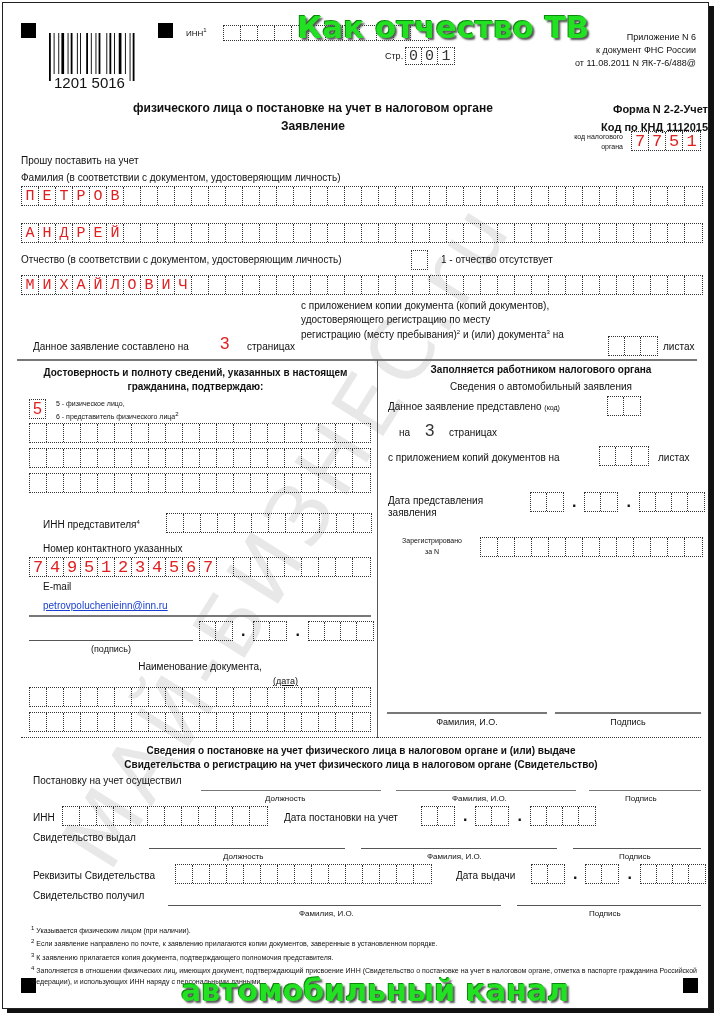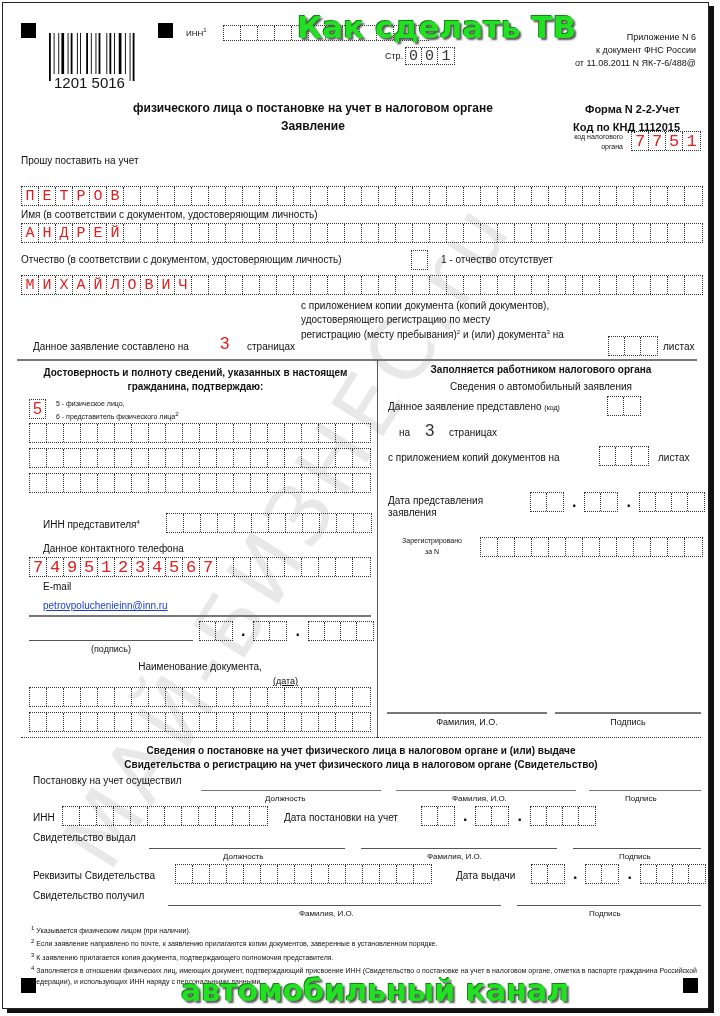--- a/index.html
+++ b/index.html
@@ -71,55 +71,56 @@
       <div class="c" style="width: 17px; font-size: 15px;"></div>
       <div class="c" style="width: 17px; font-size: 15px;"></div>
       <div class="c" style="width: 17px; font-size: 15px;"></div>
       <div class="c" style="width: 17px; font-size: 15px;"></div>
       <div class="c" style="width: 17px; font-size: 15px;"></div>
       <div class="c" style="width: 17px; font-size: 15px;"></div>
       <div class="c" style="width: 17px; font-size: 15px;"></div>
       <div class="c" style="width: 17px; font-size: 15px;"></div>
     </div>
 
-  <div class="wm-green" style="left:294px; top:6px; font-size:31px;">Как сделать ТВ</div>
+  <div class="wm-green" style="left:294px; top:6px; font-size:31px;">Как отчество ТВ</div>
 
   <div class="abs t9" style="left:382px; top:48px;">Стр.</div>
   <div class="cells" id="page-cells" style="left:402px; top:44px; height:18px;">
       <div class="c" style="width: 16px; font-size: 15px; color: rgb(51, 51, 51);">0</div>
       <div class="c" style="width: 16px; font-size: 15px; color: rgb(51, 51, 51);">0</div>
       <div class="c" style="width: 16px; font-size: 15px; color: rgb(51, 51, 51);">1</div>
     </div>
 
   <div class="abs t9" style="right:12px; top:28px; text-align:right; line-height:13px;">
     <div>Приложение N 6</div>
     <div>к документ ФНС России</div>
     <div>от 11.08.2011 N ЯК-7-6/488@</div>
   </div>
 
   <div class="abs bold center" style="left:100px; width:420px; top:96px; font-size:12px; line-height:18px;">
     <div>физического лица о постановке на учет в налоговом органе</div>
     <div>Заявление</div>
   </div>
-  <div class="abs bold t11" style="right:28px; top:97px; text-align:right; line-height:18px;">
+  <div class="abs bold t11" style="right:0; top:97px; text-align:right; line-height:18px;">
     <div>Форма N 2-2-Учет</div>
     <div>Код по КНД 1112015</div>
   </div>
   <div class="abs t7" style="left:560px; top:129px; text-align:right; width:60px; line-height:10px;">
     <div>код налогового</div>
     <div>органа</div>
   </div>
   <div class="cells" id="tax-code" style="left:628px; top:128px; height:20px;">
       <div class="c" style="width: 17px; font-size: 17px;">7</div>
       <div class="c" style="width: 17px; font-size: 17px;">7</div>
       <div class="c" style="width: 17px; font-size: 17px;">5</div>
       <div class="c" style="width: 17px; font-size: 17px;">1</div>
     </div>
 
   <div class="abs t10" style="left:18px; top:152px;">Прошу поставить на учет</div>
+  <div class="abs t10" style="left:18px; top:169px;">Фамилия (в соответствии с документом, удостоверяющим личность)</div>
   <div class="cells name-row" id="surname" style="left:18px; top:183px; height:20px;">
       <div class="c" style="width: 17px; font-size: 15px;">П</div>
       <div class="c" style="width: 17px; font-size: 15px;">Е</div>
       <div class="c" style="width: 17px; font-size: 15px;">Т</div>
       <div class="c" style="width: 17px; font-size: 15px;">Р</div>
       <div class="c" style="width: 17px; font-size: 15px;">О</div>
       <div class="c" style="width: 17px; font-size: 15px;">В</div>
       <div class="c" style="width: 17px; font-size: 15px;"></div>
       <div class="c" style="width: 17px; font-size: 15px;"></div>
       <div class="c" style="width: 17px; font-size: 15px;"></div>
@@ -148,21 +149,20 @@
       <div class="c" style="width: 17px; font-size: 15px;"></div>
       <div class="c" style="width: 17px; font-size: 15px;"></div>
       <div class="c" style="width: 17px; font-size: 15px;"></div>
       <div class="c" style="width: 17px; font-size: 15px;"></div>
       <div class="c" style="width: 17px; font-size: 15px;"></div>
       <div class="c" style="width: 17px; font-size: 15px;"></div>
       <div class="c" style="width: 17px; font-size: 15px;"></div>
       <div class="c" style="width: 17px; font-size: 15px;"></div>
       <div class="c" style="width: 17px; font-size: 15px;"></div>
     </div>
-  <div class="abs t10" style="left:18px; top:206px;">Имя (в соответствии с документом, удостоверяющим личность)</div>
   <div class="cells name-row" id="firstname" style="left:18px; top:220px; height:20px;">
       <div class="c" style="width: 17px; font-size: 15px;">А</div>
       <div class="c" style="width: 17px; font-size: 15px;">Н</div>
       <div class="c" style="width: 17px; font-size: 15px;">Д</div>
       <div class="c" style="width: 17px; font-size: 15px;">Р</div>
       <div class="c" style="width: 17px; font-size: 15px;">Е</div>
       <div class="c" style="width: 17px; font-size: 15px;">Й</div>
       <div class="c" style="width: 17px; font-size: 15px;"></div>
       <div class="c" style="width: 17px; font-size: 15px;"></div>
       <div class="c" style="width: 17px; font-size: 15px;"></div>
@@ -349,21 +349,21 @@
       <div class="c" style="width: 17px; font-size: 15px;"></div>
       <div class="c" style="width: 17px; font-size: 15px;"></div>
       <div class="c" style="width: 17px; font-size: 15px;"></div>
       <div class="c" style="width: 17px; font-size: 15px;"></div>
       <div class="c" style="width: 17px; font-size: 15px;"></div>
       <div class="c" style="width: 17px; font-size: 15px;"></div>
       <div class="c" style="width: 17px; font-size: 15px;"></div>
       <div class="c" style="width: 17px; font-size: 15px;"></div>
       <div class="c" style="width: 17px; font-size: 15px;"></div>
     </div>
-  <div class="abs t10" style="left:40px; top:540px;">Данное контактного телефона</div>
+  <div class="abs t10" style="left:40px; top:540px;">Номер контактного указанных</div>
   <div class="cells" id="phone" style="left:26px; top:554px; height:20px;">
       <div class="c" style="width: 17px; font-size: 17px;">7</div>
       <div class="c" style="width: 17px; font-size: 17px;">4</div>
       <div class="c" style="width: 17px; font-size: 17px;">9</div>
       <div class="c" style="width: 17px; font-size: 17px;">5</div>
       <div class="c" style="width: 17px; font-size: 17px;">1</div>
       <div class="c" style="width: 17px; font-size: 17px;">2</div>
       <div class="c" style="width: 17px; font-size: 17px;">3</div>
       <div class="c" style="width: 17px; font-size: 17px;">4</div>
       <div class="c" style="width: 17px; font-size: 17px;">5</div>

